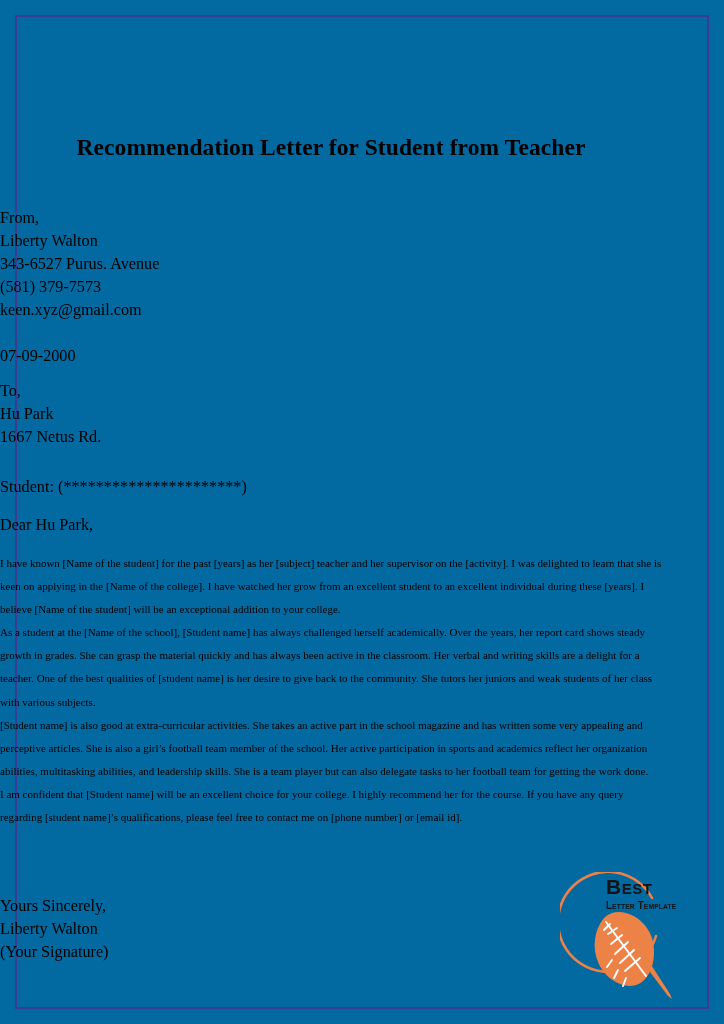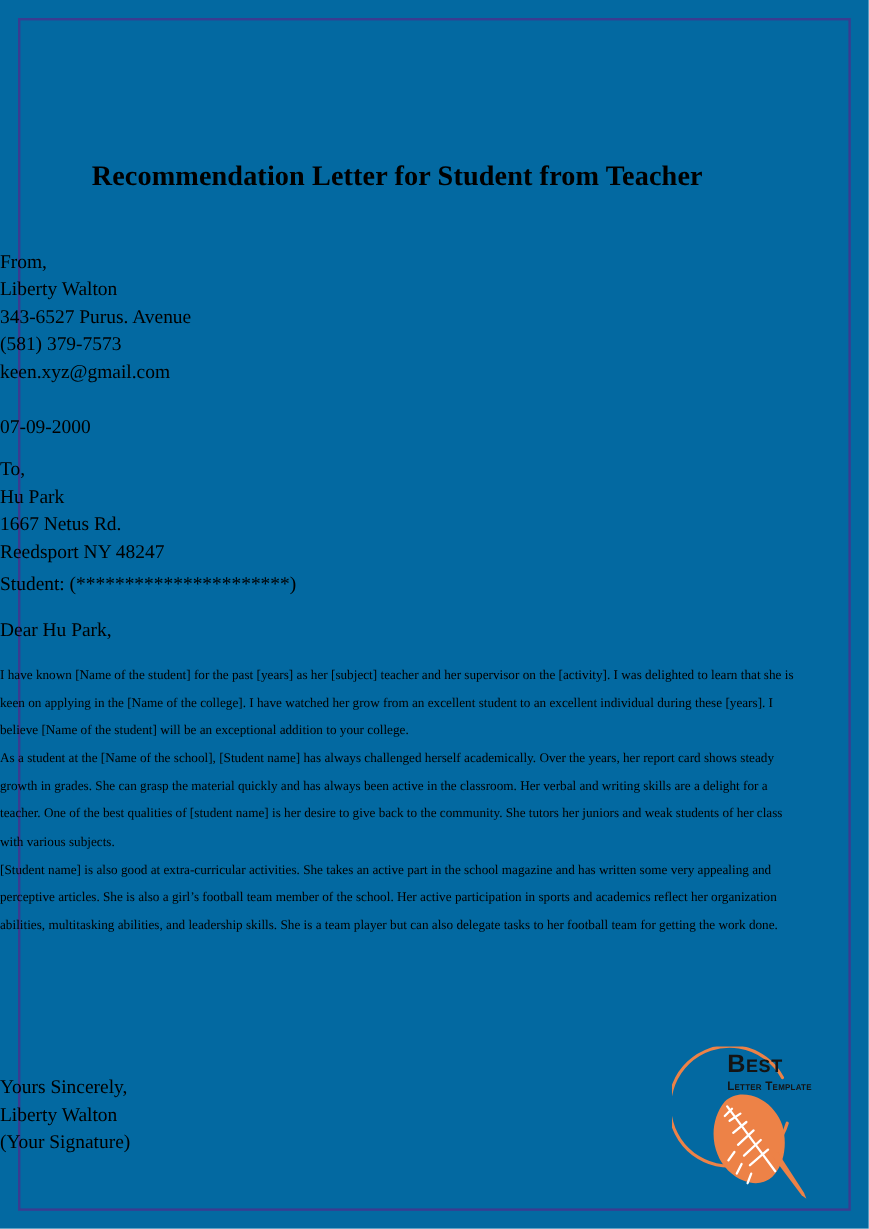--- a/index.html
+++ b/index.html
@@ -143,35 +143,35 @@
   </div>
 
   <div class="block" id="date-block">
     <div>07-09-2000</div>
   </div>
 
   <div class="block" id="recipient-block">
     <div>To,</div>
     <div>Hu Park</div>
     <div>1667 Netus Rd.</div>
-    <div>Reedsport NY 48247</div>
   </div>
 
   <div class="block" id="subject-block">
     <div>Student: (**********************)</div>
   </div>
 
   <div class="block" id="salutation-block">
     <div>Dear Hu Park,</div>
   </div>
 
   <div class="body-copy">
     <p>I have known [Name of the student] for the past [years] as her [subject] teacher and her supervisor on the [activity]. I was delighted to learn that she is keen on applying in the [Name of the college]. I have watched her grow from an excellent student to an excellent individual during these [years]. I believe [Name of the student] will be an exceptional addition to your college.</p>
     <p>As a student at the [Name of the school], [Student name] has always challenged herself academically. Over the years, her report card shows steady growth in grades. She can grasp the material quickly and has always been active in the classroom. Her verbal and writing skills are a delight for a teacher. One of the best qualities of [student name] is her desire to give back to the community. She tutors her juniors and weak students of her class with various subjects.</p>
     <p>[Student name] is also good at extra-curricular activities. She takes an active part in the school magazine and has written some very appealing and perceptive articles. She is also a girl’s football team member of the school. Her active participation in sports and academics reflect her organization abilities, multitasking abilities, and leadership skills. She is a team player but can also delegate tasks to her football team for getting the work done.</p>
+    <p>I am confident that [Student name] will be an excellent choice for your college. I highly recommend her for the course. If you have any query regarding [student name]’s qualifications, please feel free to contact me on [phone number] or [email id].</p>
   </div>
 
   <div class="block" id="closing-block">
     <div>Yours Sincerely,</div>
     <div>Liberty Walton</div>
     <div>(Your Signature)</div>
   </div>
 
   <div class="logo">
 

